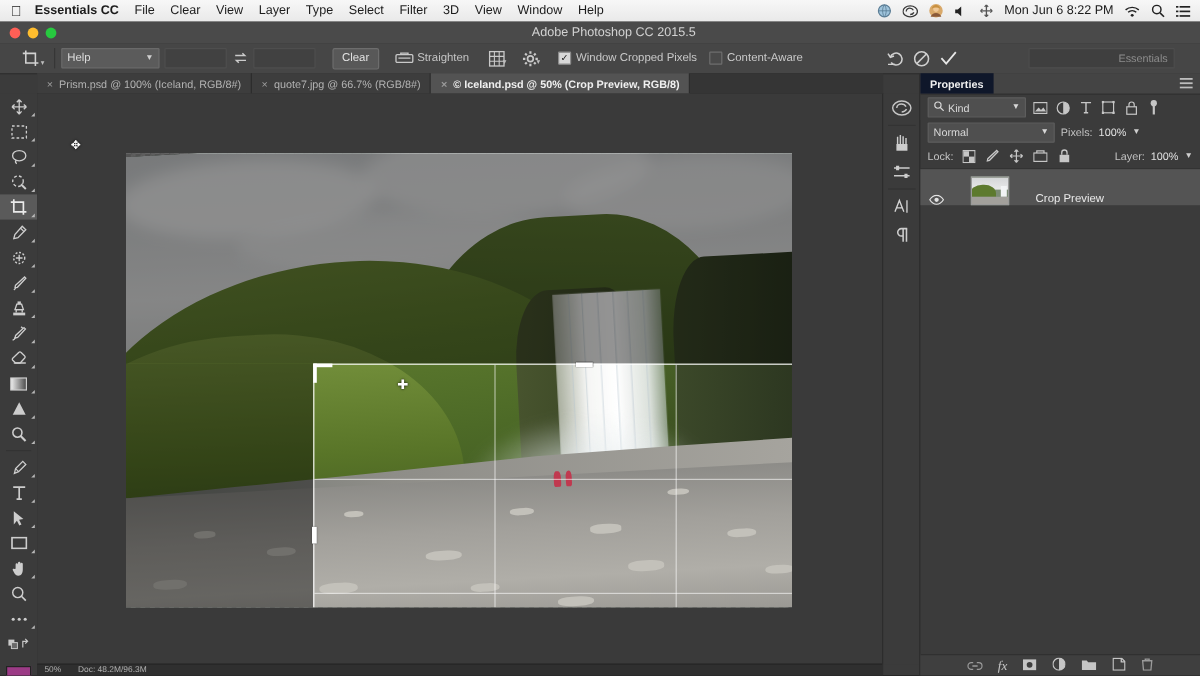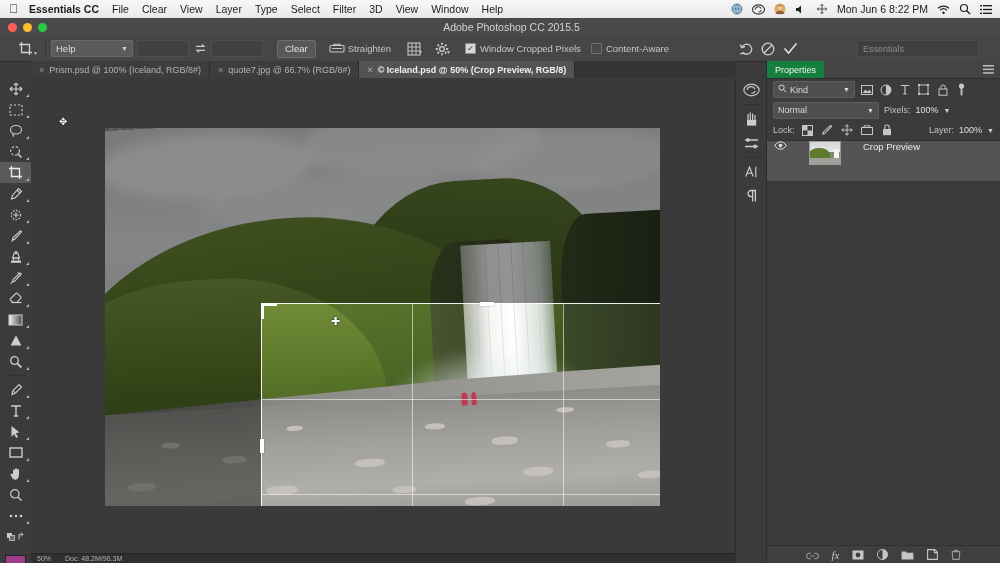--- a/index.html
+++ b/index.html
@@ -116,34 +116,34 @@
   .hdlL{position:absolute;border-color:#fff;border-style:solid;width:13px;height:13px;}
   .pscursor{position:absolute;color:#fff;font-size:11px;line-height:1;text-shadow:0 0 2px #000;}
 
   
   .railR{position:absolute;right:233px;top:78px;width:31px;bottom:9px;background:#3b3b3b;border-left:1px solid #2c2c2c;}
   .railbtn{height:24px;display:flex;align-items:center;justify-content:center;color:#c9c9c9;}
   .raildiv{height:1px;background:#333;margin:2px 4px;}
   .panels{position:absolute;right:0;top:61px;width:233px;bottom:0;background:#3b3b3b;border-left:1px solid #2c2c2c;}
   .ptabrow{height:17px;background:#444;display:flex;align-items:stretch;border-bottom:1px solid #2e2e2e;}
   .ptab{display:flex;align-items:center;padding:0 8px;font-size:9px;color:#b0b0b0;}
-  .ptab.active{background:#15803d;color:#f0f0f0;font-weight:normal;}
+  .ptab.active{background:#0f172a;color:#f0f0f0;font-weight:bold;}
   .pmenu{margin-left:auto;display:flex;align-items:center;padding:0 6px;color:#bdbdbd;}
   .filterrow{height:21px;display:flex;align-items:center;gap:4px;padding:0 6px;background:#3b3b3b;}
   .kind{width:72px;height:15px;background:#4f4f4f;border:1px solid #5d5d5d;border-radius:1px;
     display:flex;align-items:center;gap:3px;padding:0 4px;color:#d8d8d8;font-size:9px;}
   .kind .cv{margin-left:auto;font-size:7px;}
   .fic{width:15px;height:15px;display:flex;align-items:center;justify-content:center;color:#c6c6c6;}
   .blendrow{height:20px;display:flex;align-items:center;gap:5px;padding:0 6px;}
   .blend{width:96px;height:15px;background:#4f4f4f;border:1px solid #5d5d5d;border-radius:1px;
     display:flex;align-items:center;padding:0 4px;color:#d8d8d8;font-size:9px;}
   .lbl{font-size:9px;color:#c2c2c2;}
   .val{font-size:9px;color:#e0e0e0;}
   .lockrow{height:20px;display:flex;align-items:center;gap:5px;padding:0 6px;border-bottom:1px solid #333;}
-  .layerrow{height:40px;display:flex;align-items:flex-start;gap:22px;padding:0 6px;background:#545454;}
+  .layerrow{height:30px;display:flex;align-items:flex-end;gap:22px;padding:0 6px;background:#545454;}
   .eye{width:14px;display:flex;align-items:center;justify-content:center;color:#e2e2e2;}
   .thumb{width:30px;height:22px;border:1px solid #9a9a9a;overflow:hidden;position:relative;background:#7b8b74;}
   .lname{font-size:9.5px;color:#eaeaea;}
   .panbot{position:absolute;left:0;right:0;bottom:0;height:17px;background:#3f3f3f;border-top:1px solid #303030;
     display:flex;align-items:center;justify-content:center;gap:13px;color:#b6b6b6;}
   .statusbar{position:absolute;left:31px;right:264px;bottom:0;height:9px;background:#2f2f2f;
     border-top:1px solid #262626;display:flex;align-items:center;font-size:7px;color:#b2b2b2;padding:0 6px;gap:14px;overflow:hidden;}
 </style>
 </head>
 <body>
@@ -299,21 +299,21 @@
       <svg width="14" height="14" viewBox="0 0 14 14">
           <circle cx="7" cy="7" r="5.8" fill="none" stroke="#cfcfcf" stroke-width="1.3"></circle>
           <path d="M3 11L11 3" stroke="#cfcfcf" stroke-width="1.3"></path>
         </svg>
     </div>
     <div class="iconbtn">
       <svg width="15" height="13" viewBox="0 0 15 13">
           <path d="M1.5 6.5l4 4.5L13.5 1.5" fill="none" stroke="#e6e6e6" stroke-width="1.5"></path>
         </svg>
     </div>
-    <div class="ws" style="margin-left:56px;">
+    <div class="ws" style="margin-left:56px;justify-content:flex-end;">
       <span>Essentials</span>
     </div>
   </div>
 
   <div class="tabbar">
     <div class="tab">
       <span class="x">×</span>
       <span>Prism.psd @ 100% (Iceland, RGB/8#)</span>
     </div>
     <div class="tab">

